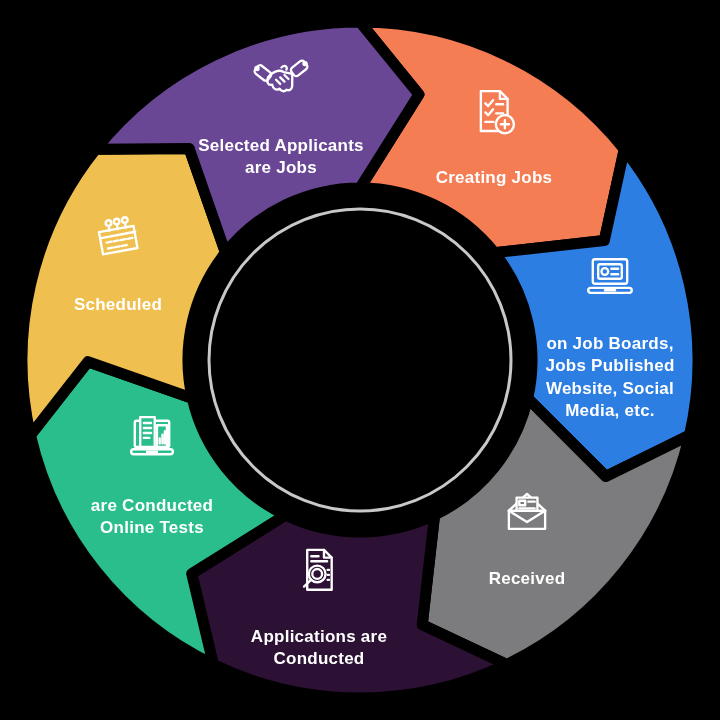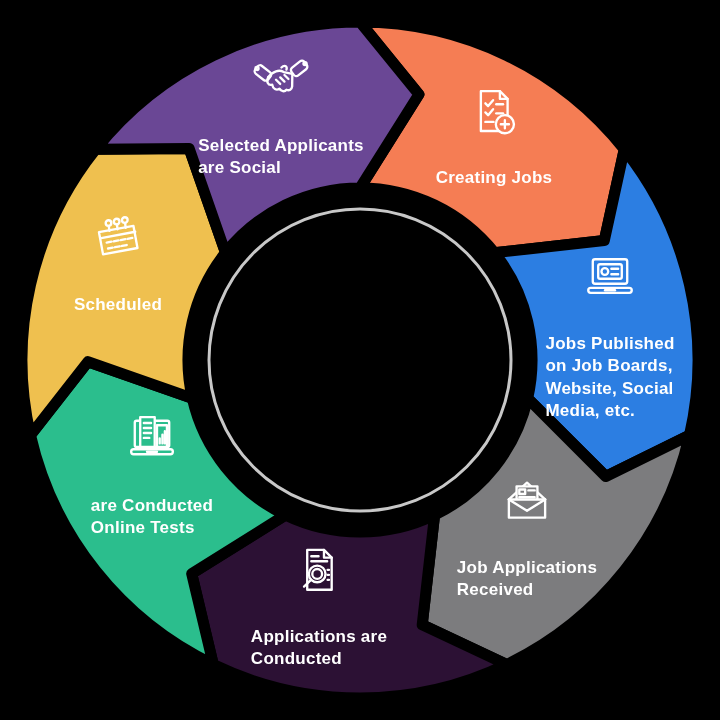--- a/index.html
+++ b/index.html
@@ -1,20 +1,20 @@
 <!DOCTYPE html>
 <html><head>
 <meta charset="utf-8">
 <style>
   html,body{margin:0;padding:0;background:#000;width:720px;height:720px;overflow:hidden}
   .stage{position:relative;width:720px;height:720px;background:#000;font-family:"Liberation Sans",sans-serif}
   .wheel{position:absolute;left:0;top:0}
   .content{position:absolute;width:240px;transform:translate(-50%,-50%);
            display:flex;flex-direction:column;align-items:center;gap:24px;
-           color:#fff;pointer-events:none}
+           color:#fff;text-align:center;pointer-events:none}
   .icon{width:58px;height:58px;flex:0 0 auto}
   .icon *{fill:none;stroke:#fff;stroke-width:2.6;stroke-linecap:round;stroke-linejoin:round}
   .icon .fillseg{fill:var(--seg)}
   .label{font-size:17px;font-weight:700;line-height:1.32;letter-spacing:.25px}
 </style>
 </head>
 <body>
 
 <div class="stage">
 
@@ -51,38 +51,37 @@
   <div class="content" style="left: 610px; top: 337px; --seg: #2C7EE2;">
     <svg class="icon" viewBox="0 0 64 64">
       <rect x="13" y="9" width="38" height="27" rx="2.5"></rect>
       <rect x="19" y="14.5" width="26" height="16" rx="2"></rect>
       <circle cx="26.3" cy="22.5" r="3.7"></circle>
       <path d="M33.5 19.5 H41 M33.5 25.5 H41"></path>
       <rect x="8" y="40.5" width="48" height="5.5" rx="2.7"></rect>
       <path d="M26.5 43.2 H37.5"></path>
     </svg>
     <div class="label">
+      <div>on Job Boards,</div>
       <div>Jobs Published</div>
-      <div>on Job Boards,</div>
       <div>Website, Social</div>
       <div>Media, etc.</div>
     </div>
   </div>
 
   <div class="content" style="left: 527px; top: 538px; --seg: #7C7C7E;">
     <svg class="icon" viewBox="0 0 64 64">
       <path d="M12 27.5 L32 9 L52 27.5"></path>
       <rect class="fillseg" x="20.5" y="13" width="23" height="17"></rect>
       <rect x="23.5" y="16.5" width="6.5" height="5"></rect>
       <path d="M33.5 17.5 H40.5 M23.5 25 H40.5"></path>
       <path class="fillseg" d="M12 27.5 H52 V47.5 H12 Z"></path>
       <path d="M12 27.5 L32 40 L52 27.5"></path>
     </svg>
     <div class="label">
-      <div>Job Applications</div>
       <div>Received</div>
     </div>
   </div>
 
   <div class="content" style="left: 319px; top: 607px; --seg: #2C1134;">
     <svg class="icon" viewBox="0 0 64 64">
       <path d="M19 7 H37.5 L46 15.5 V51 H19 Z"></path>
       <path d="M37.5 7 V15.5 H46"></path>
       <path d="M23.5 14 H31.5 M23.5 19.5 H41 M41.5 29 H43 M41.5 34.5 H43 M41.5 40 H43"></path>
       <circle class="fillseg" cx="30" cy="33.5" r="9.2"></circle>
@@ -135,17 +134,17 @@
       <circle cx="5.5" cy="17.5" r="1.7"></circle>
       <rect x="43" y="12" width="18" height="11" rx="3.5" transform="rotate(-38 52 17.5)"></rect>
       <circle cx="58.5" cy="12.2" r="1.7"></circle>
       <path d="M18 27 C23 20.5 30 18.5 35 21.5 L44.5 23.5"></path>
       <path d="M32.5 16.5 C35.5 13.5 39.5 14.5 38 18.8"></path>
       <path d="M18 27 C15.2 32 17.8 36.8 22.3 35.4 C23 40 27 42.3 30.3 39.8 C32 43 36 43.6 38 41 C41 42.6 44 40.6 44.3 37.4 L44.5 23.5"></path>
       <path d="M26.5 30 l4.6 4.6 M31.2 27.4 l4.6 4.6 M35.8 24.8 l4.4 4.4"></path>
     </svg>
     <div class="label">
       <div>Selected Applicants</div>
-      <div>are Social</div>
+      <div>are Jobs</div>
     </div>
   </div>
 
 </div>
 
 </body></html>

